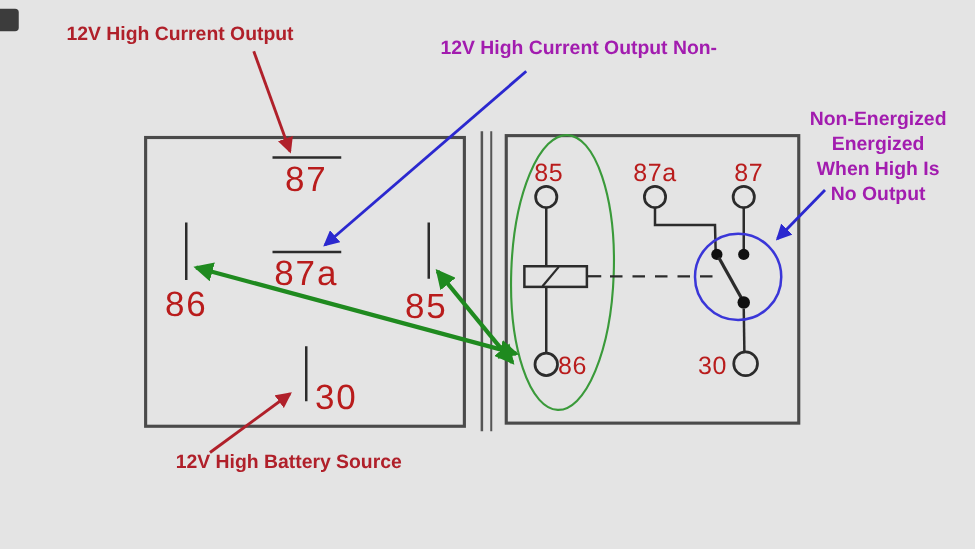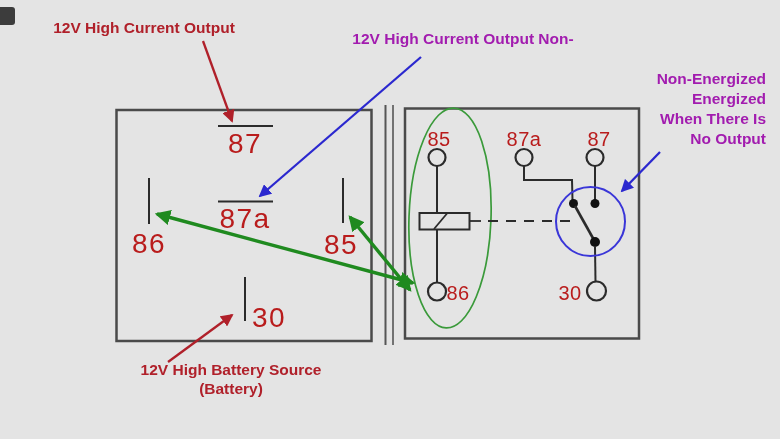--- a/index.html
+++ b/index.html
@@ -116,23 +116,22 @@
   <div class="ann red" style="left:34px;top:18px;width:220px;">
     <div>12V High Current Output</div>
   </div>
 
   <div class="ann blue" style="left:348px;top:29px;width:230px;">
     <div>12V High Current Output Non-</div>
   </div>
 
   <div class="ann red" style="left:121px;top:360px;width:220px;">
     <div>12V High Battery Source</div>
-    <div>(Battery)</div>
   </div>
 
-  <div class="ann blue" style="left:639px;top:69px;width:127px;line-height:20px;text-align:right;">
+  <div class="ann blue" style="left:639px;top:86px;width:127px;line-height:20px;">
     <div>Non-Energized</div>
     <div>Energized</div>
-    <div>When There Is</div>
+    <div>When High Is</div>
     <div>No Output</div>
   </div>
 
 </div>
 
 </body></html>

